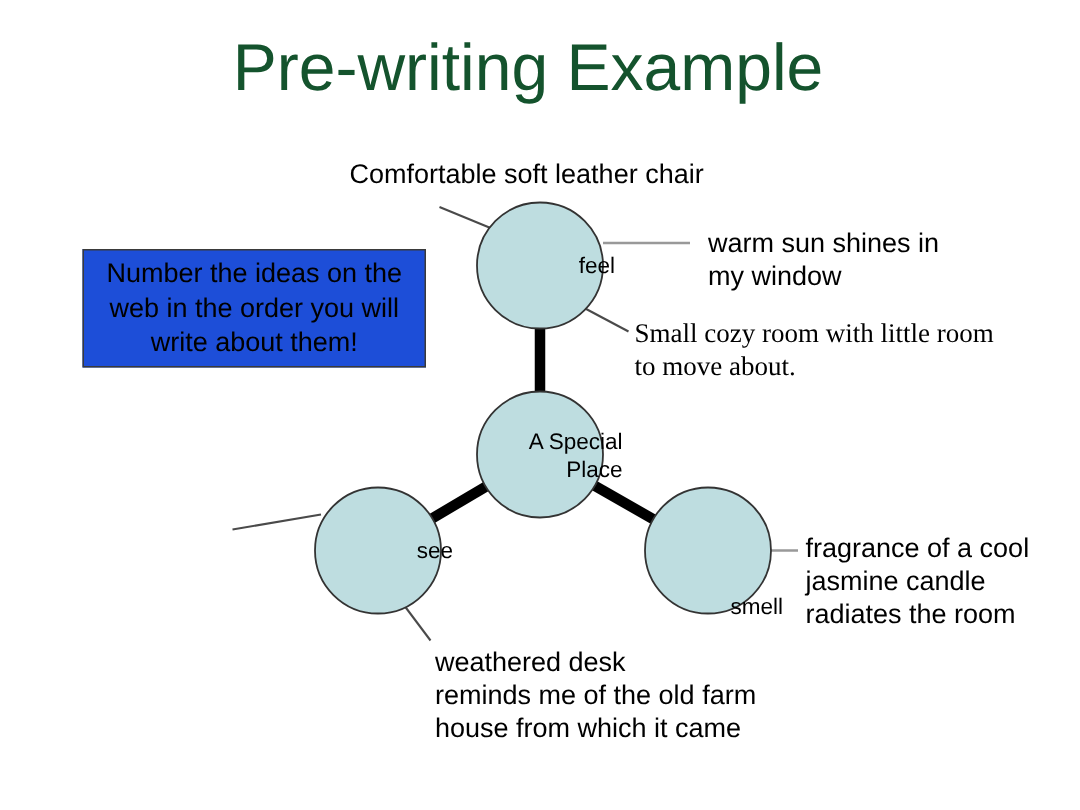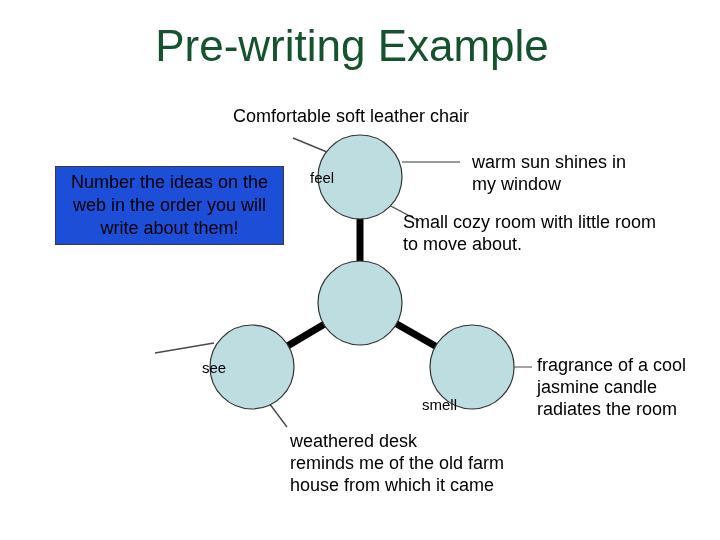--- a/index.html
+++ b/index.html
@@ -27,21 +27,21 @@
     color: #14532d;
     white-space: nowrap;
   }
   .diagram-svg {
     position: absolute;
     left: 0;
     top: 0;
   }
   .node-label {
     position: absolute;
-    text-align: left;
+    text-align: right;
     font-size: 15px;
     line-height: 19px;
     white-space: pre-line;
   }
   .annotation {
     position: absolute;
     font-size: 18px;
     line-height: 22px;
     white-space: pre-line;
   }
@@ -87,31 +87,33 @@
     <line class="thin-line" x1="269" y1="403" x2="287" y2="427"></line>
     <line class="light-line" x1="510" y1="367" x2="532" y2="367"></line>
 
     <circle class="node-circle" cx="360" cy="177" r="42"></circle>
     <circle class="node-circle" cx="360" cy="303" r="42"></circle>
     <circle class="node-circle" cx="252" cy="367" r="42"></circle>
     <circle class="node-circle" cx="472" cy="367" r="42"></circle>
   </svg>
 
   <div class="node-label" style="left:310px; top:168px; width:100px;">feel</div>
+  <div class="node-label" style="left:305px; top:285px; width:110px;">A Special
+Place</div>
   <div class="node-label" style="left:202px; top:358px; width:100px;">see</div>
   <div class="node-label" style="left:422px; top:358px; width:100px;margin-top:37px;">smell</div>
 
   <div class="note-box">Number the ideas on the
 web in the order you will
 write about them!</div>
 
   <div class="annotation" style="left:233px; top:105px;">Comfortable soft leather chair</div>
   <div class="annotation" style="left:472px; top:151px;">warm sun shines in
 my window</div>
-  <div class="annotation" style="left:403px; top:211px;">Small cozy room with little room
+  <div class="annotation" style="left:423px; top:211px;font-family:Liberation Serif, serif;">Small cozy room with little room
 to move about.</div>
   <div class="annotation" style="left:290px; top:430px;">weathered desk
 reminds me of the old farm
 house from which it came</div>
   <div class="annotation" style="left:537px; top:354px;">fragrance of a cool
 jasmine candle
 radiates the room</div>
 
 </div>
 

